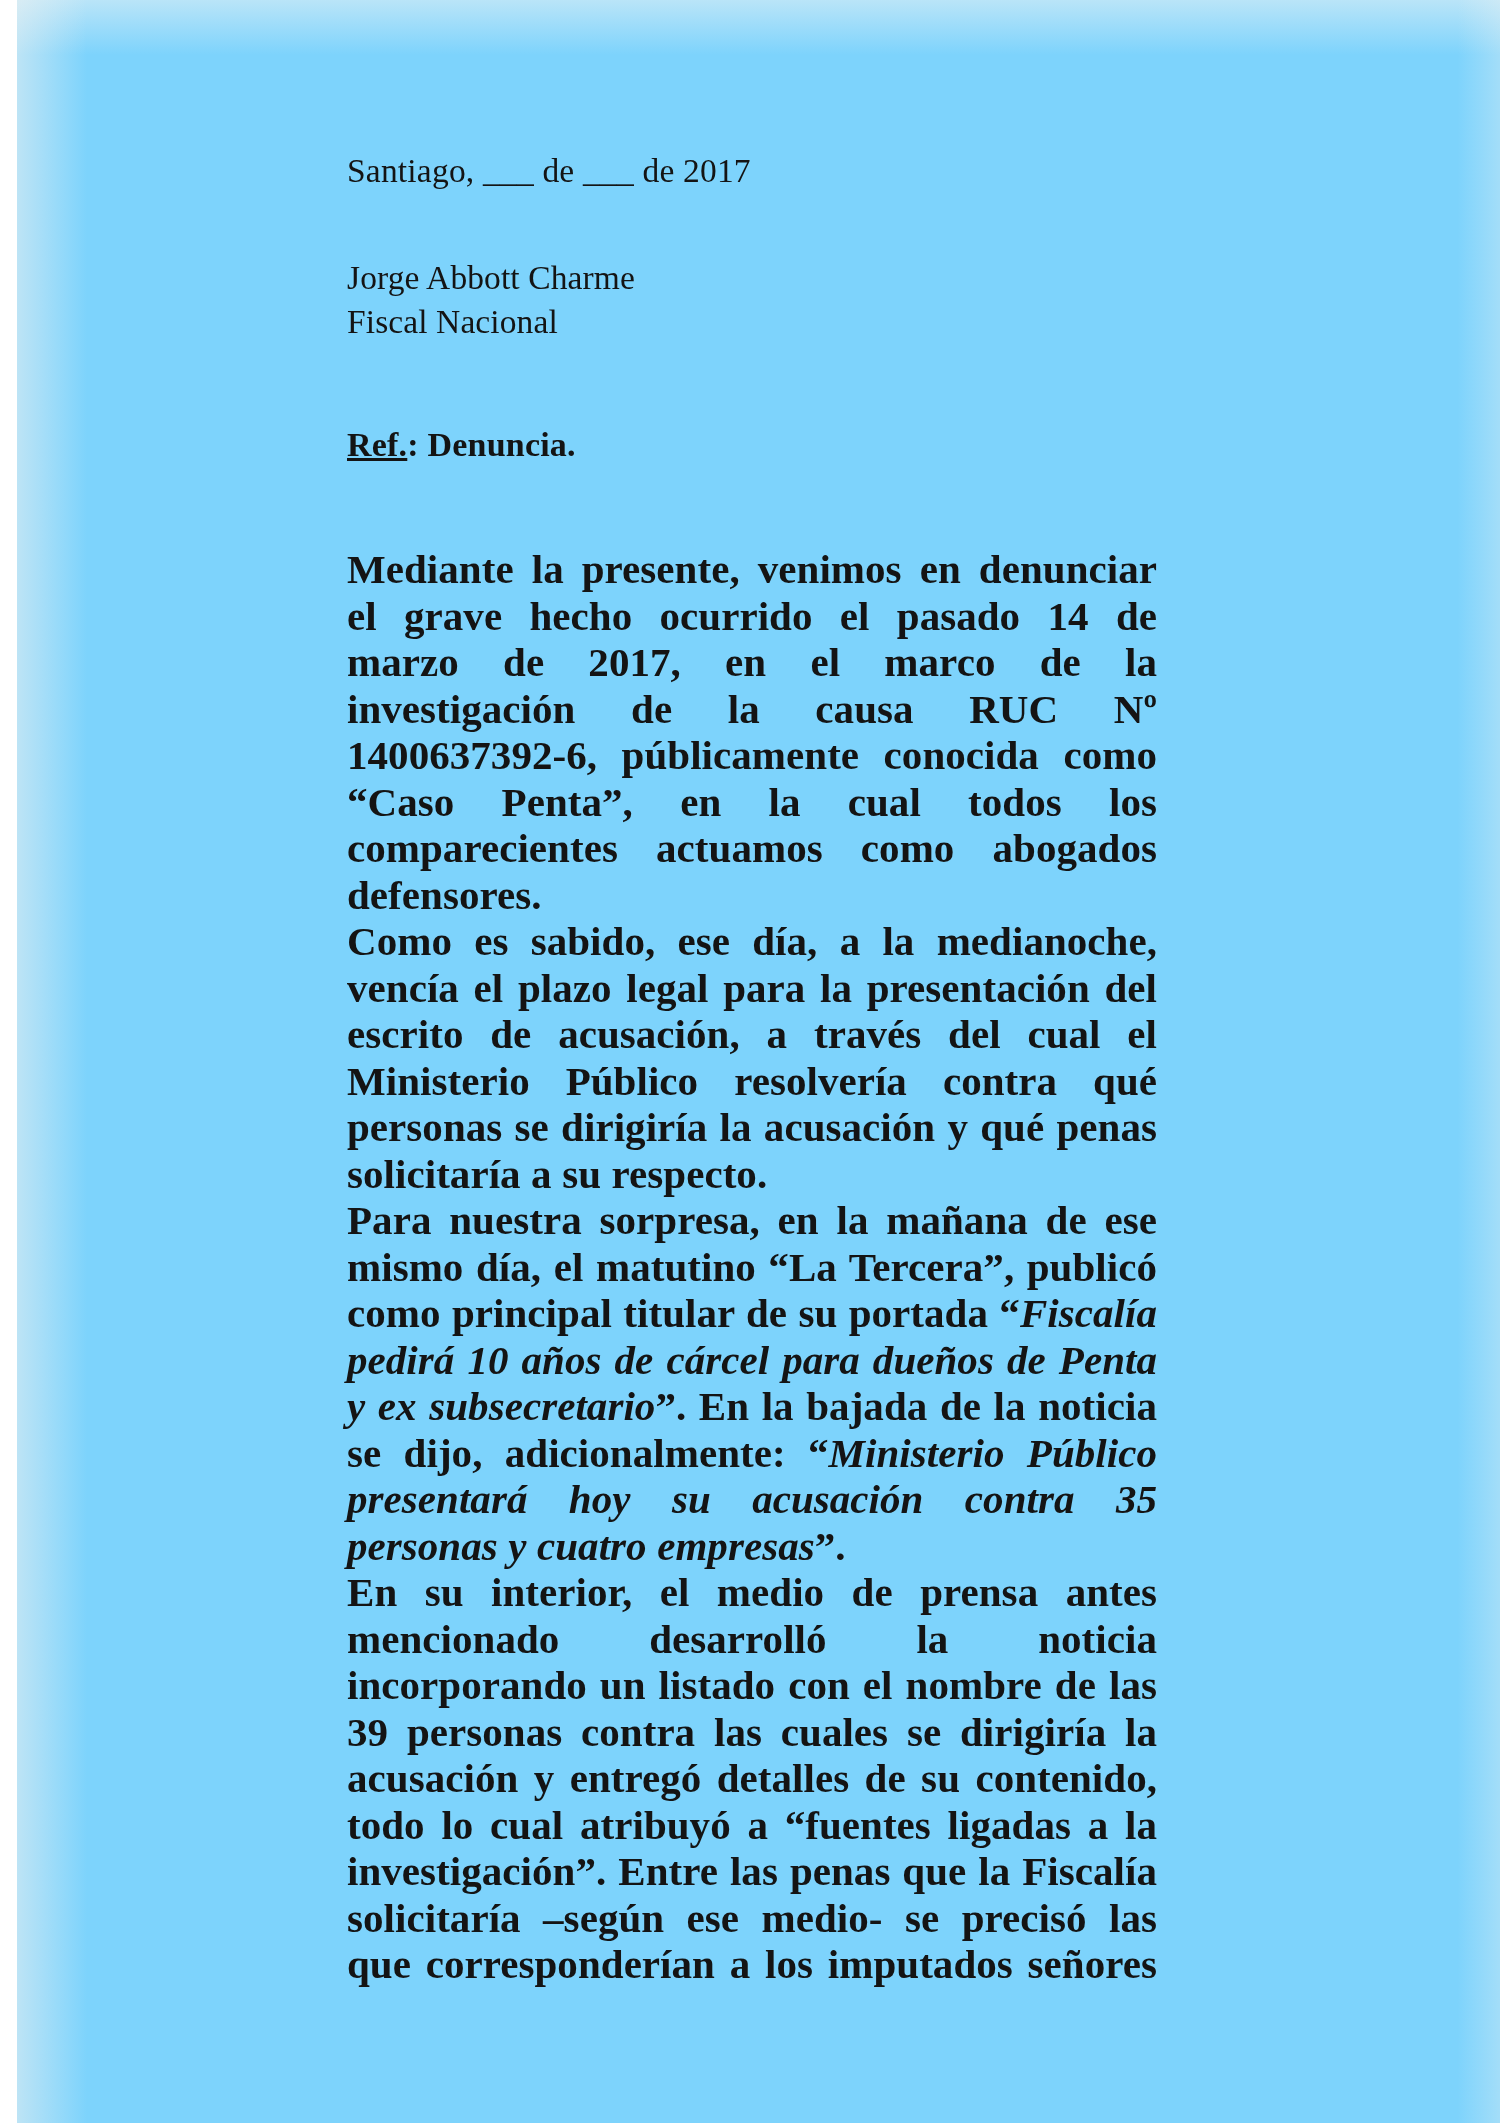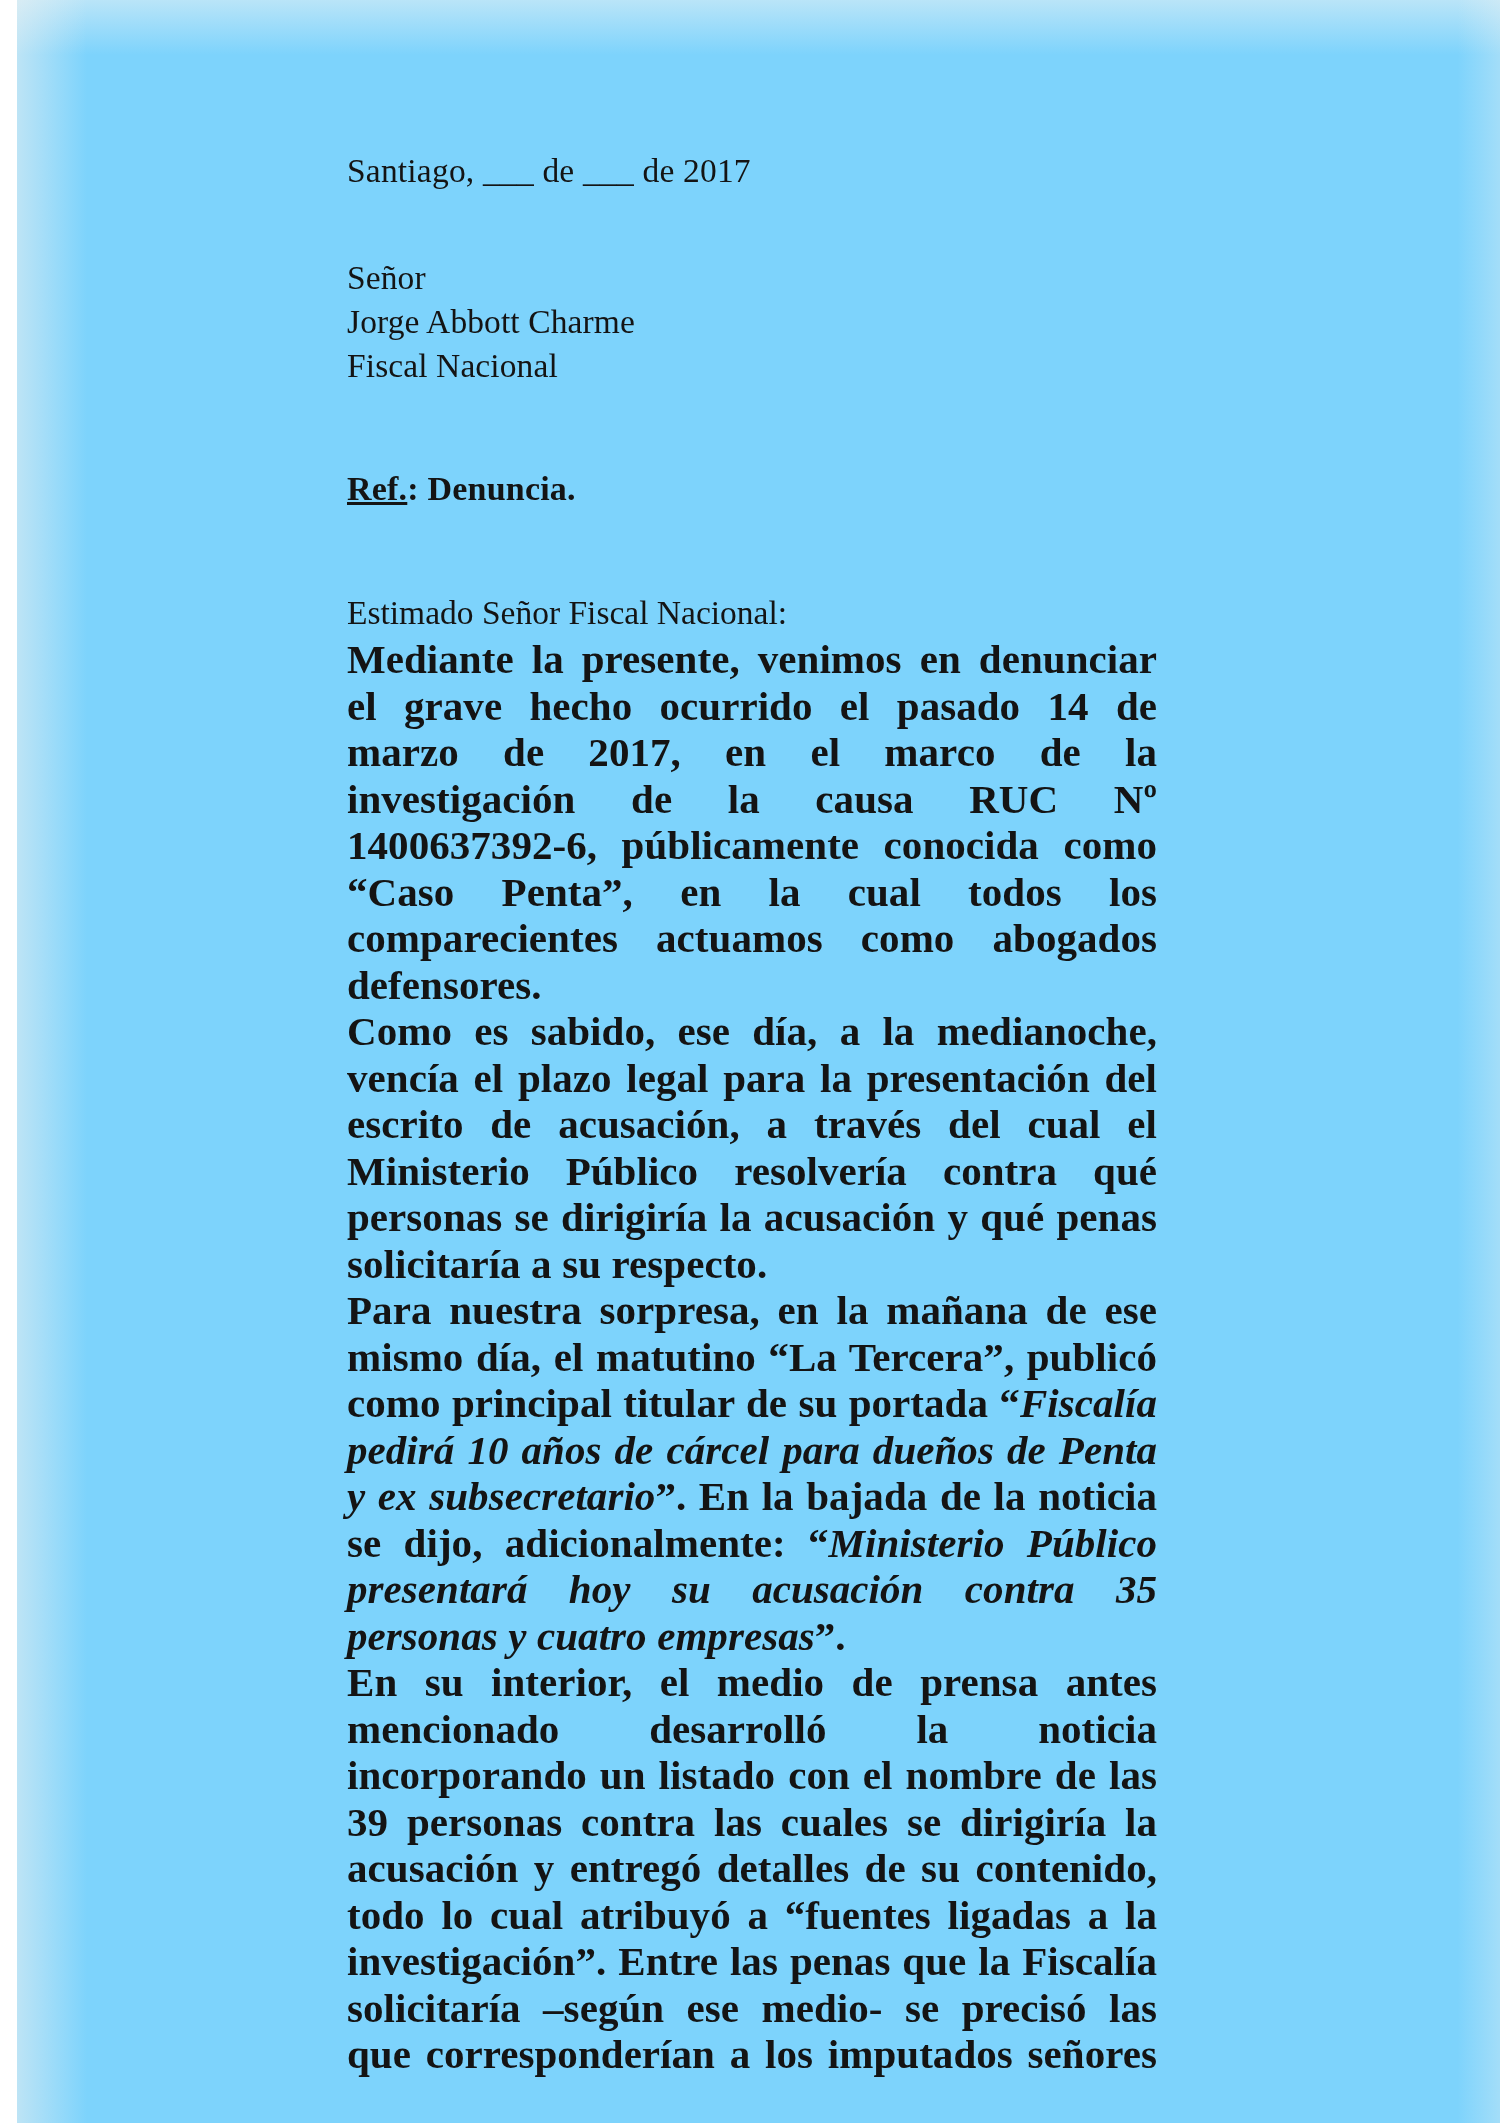--- a/index.html
+++ b/index.html
@@ -112,34 +112,32 @@
 <div class="page-sheet">
   <div class="scan-tint"></div>
 
   <div class="text-column">
 
     <div class="date-line">Santiago, ___ de ___ de 2017</div>
 
     <div class="spacer-md"></div>
 
     <div class="addressee-block">
-      <div class="addressee-line">Señor</div>
       <div class="addressee-line">Jorge Abbott Charme</div>
       <div class="addressee-line">Fiscal Nacional</div>
     </div>
 
     <div class="spacer-lg"></div>
 
     <div class="ref-heading">
       <span class="ref-label">Ref.</span><span>: </span><span>Denuncia.</span>
     </div>
 
     <div class="spacer-lg"></div>
 
-    <div class="salutation">Estimado Señor Fiscal Nacional:</div>
 
     <div class="body-paragraphs">
         <p class="body-par"><span>Mediante la presente, venimos en denunciar el grave hecho ocurrido el pasado 14 de marzo de 2017, en el marco de la investigación de la causa RUC Nº 1400637392-6, públicamente conocida como “Caso Penta”, en la cual todos los comparecientes actuamos como abogados defensores.</span></p>
         <p class="body-par"><span>Como es sabido, ese día, a la medianoche, vencía el plazo legal para la presentación del escrito de acusación, a través del cual el Ministerio Público resolvería contra qué personas se dirigiría la acusación y qué penas solicitaría a su respecto.</span></p>
         <p class="body-par"><span>Para nuestra sorpresa, en la mañana de ese mismo día, el matutino “La Tercera”, publicó como principal titular de su portada “</span><em>Fiscalía pedirá 10 años de cárcel para dueños de Penta y ex subsecretario</em><span>”. En la bajada de la noticia se dijo, adicionalmente: “</span><em>Ministerio Público presentará hoy su acusación contra 35 personas y cuatro empresas</em><span>”.</span></p>
         <p class="body-par force-justify"><span>En su interior, el medio de prensa antes mencionado desarrolló la noticia incorporando un listado con el nombre de las 39 personas contra las cuales se dirigiría la acusación y entregó detalles de su contenido, todo lo cual atribuyó a “fuentes ligadas a la investigación”. Entre las penas que la Fiscalía solicitaría –según ese medio- se precisó las que corresponderían a los imputados señores</span></p>
       </div>
 
   </div>
 </div>

